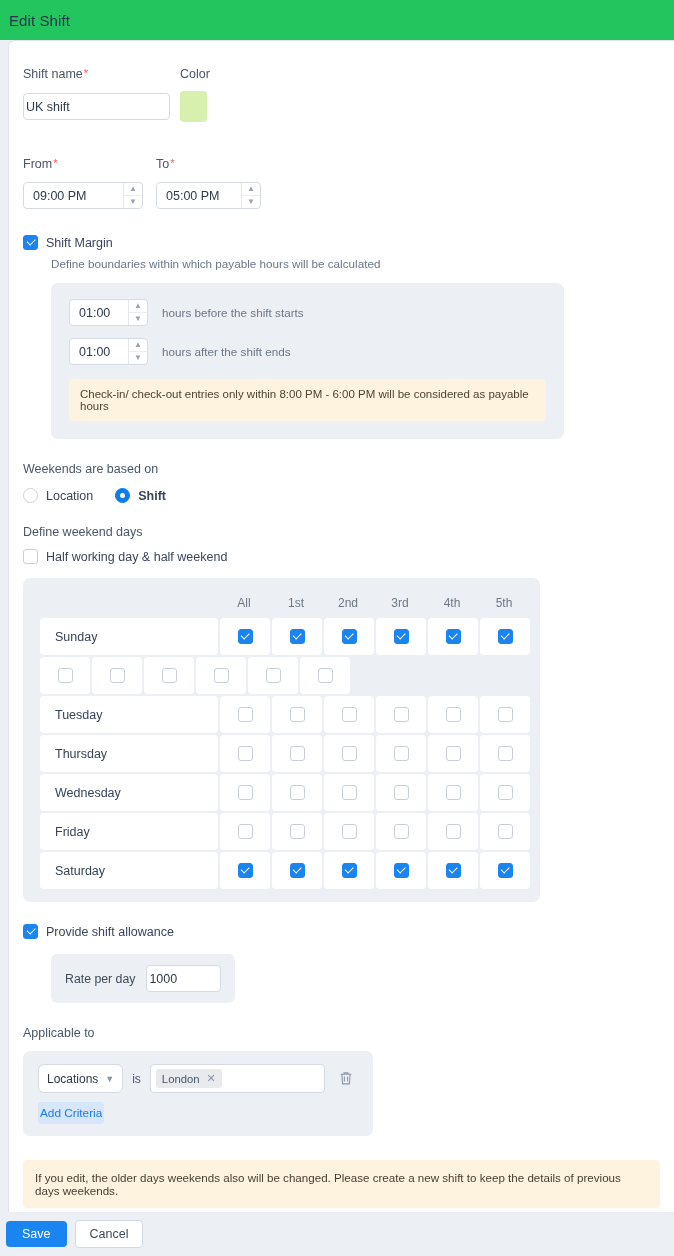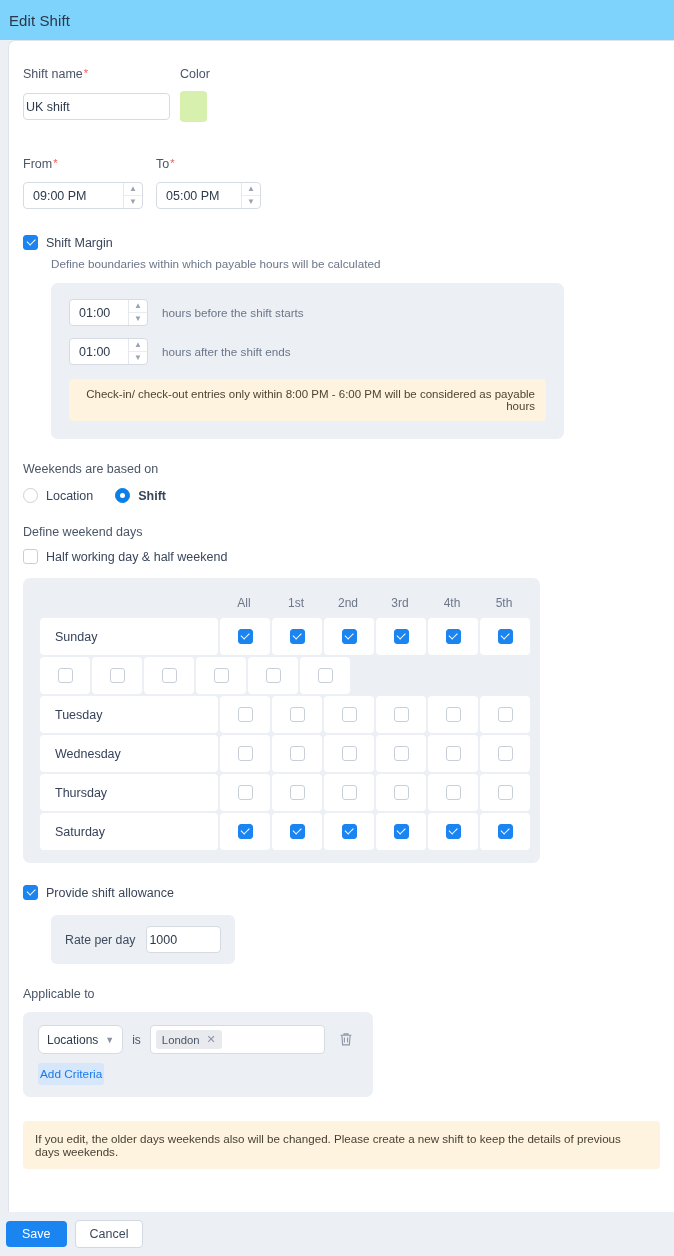--- a/index.html
+++ b/index.html
@@ -8,21 +8,21 @@
     width:674px; height:1256px;
     background:#eceff4;
     font-family:"Liberation Sans", sans-serif;
     color:#3d4a5c;
     overflow:hidden;
     position:relative;
   }
   
   .topbar {
     height:40px;
-    background:#7dd3fc;
+    background:#22c55e;
     display:flex; align-items:center;
     padding-left:9px;
   }
   .topbar-title { font-size:15px; color:#2b3648; letter-spacing:.1px; }
 
   
   .card {
     position:absolute;
     left:8px; right:0; top:40px;
     bottom:44px;
@@ -154,21 +154,21 @@
         </div>
       </div>
     </div>
 
     <div class="checkrow" style="margin-top:26px;">
       <span class="cb on"></span>
       <span class="checklabel">Shift Margin</span>
     </div>
     <div class="sub" style="margin:7px 0 0 28px;">Define boundaries within which payable hours will be calculated</div>
 
-    <div class="panel" style="margin:13px 0 0 28px; width:513px; padding:16px 18px 18px 18px;text-align:right;">
+    <div class="panel" style="margin:13px 0 0 28px; width:513px; padding:16px 18px 18px 18px;">
       <div class="row" style="align-items:center;">
         <div class="spin" style="width:79px;">
           <div class="val">01:00</div>
           <div class="arrows">
             <div>▲</div>
             <div>▼</div>
           </div>
         </div>
         <div class="sub" style="margin-left:14px;">hours before the shift starts</div>
       </div>
@@ -270,20 +270,41 @@
               <span class="cb"></span>
             </div>
             <div class="wk-cell">
               <span class="cb"></span>
             </div>
             <div class="wk-cell">
               <span class="cb"></span>
             </div>
           </div>
           <div class="wk-row">
+            <div class="wk-day">Thursday</div>
+            <div class="wk-cell">
+              <span class="cb"></span>
+            </div>
+            <div class="wk-cell">
+              <span class="cb"></span>
+            </div>
+            <div class="wk-cell">
+              <span class="cb"></span>
+            </div>
+            <div class="wk-cell">
+              <span class="cb"></span>
+            </div>
+            <div class="wk-cell">
+              <span class="cb"></span>
+            </div>
+            <div class="wk-cell">
+              <span class="cb"></span>
+            </div>
+          </div>
+          <div class="wk-row">
             <div class="wk-day">Wednesday</div>
             <div class="wk-cell">
               <span class="cb"></span>
             </div>
             <div class="wk-cell">
               <span class="cb"></span>
             </div>
             <div class="wk-cell">
               <span class="cb"></span>
             </div>
@@ -291,21 +312,21 @@
               <span class="cb"></span>
             </div>
             <div class="wk-cell">
               <span class="cb"></span>
             </div>
             <div class="wk-cell">
               <span class="cb"></span>
             </div>
           </div>
           <div class="wk-row">
-            <div class="wk-day">Thursday</div>
+            <div class="wk-day">Friday</div>
             <div class="wk-cell">
               <span class="cb"></span>
             </div>
             <div class="wk-cell">
               <span class="cb"></span>
             </div>
             <div class="wk-cell">
               <span class="cb"></span>
             </div>
             <div class="wk-cell">

